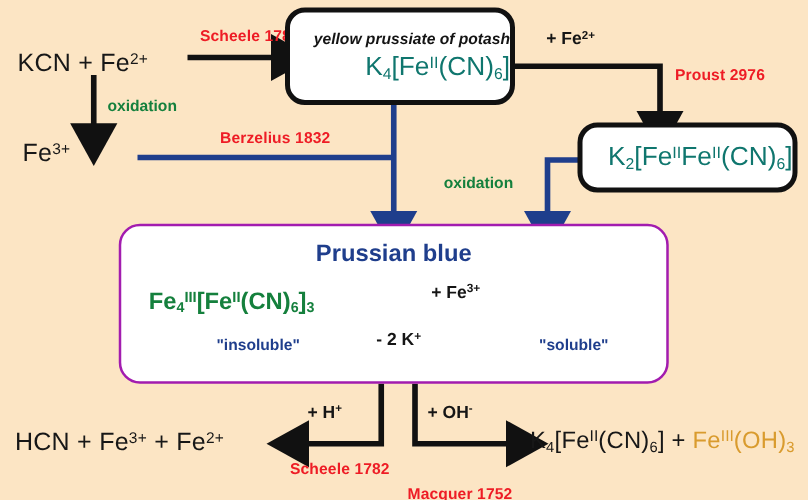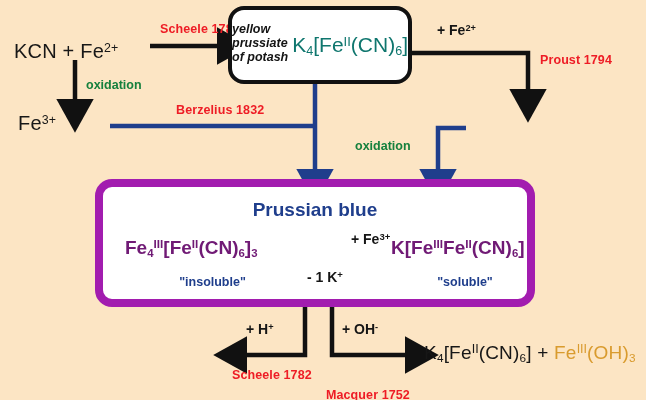--- a/index.html
+++ b/index.html
@@ -83,40 +83,41 @@
   }
 
   
   .rbox {
     position: absolute;
     box-sizing: border-box;
     background: #ffffff;
     border: 4px solid #111111;
     border-radius: 16px;
     display: flex;
-    align-items: center;
+    flex-direction: column;
+    align-items: flex-end;
     justify-content: center;
   }
   #pb-box {
     position: absolute;
     box-sizing: border-box;
     background: #ffffff;
-    border: 8px solid #a21caf;
+    border: 2px solid #a21caf;
     border-radius: 17px;
   }
   .pb-title {
     font-size: 19px;
     font-weight: bold;
     color: #1f3e8c;
     text-align: center;
   }
   .pb-formula {
     font-size: 19px;
     font-weight: bold;
-    color: #701a75;
+    color: #15803d;
     white-space: nowrap;
   }
   .pb-formula sub { font-size: 0.60em; vertical-align: -0.22em; }
   .pb-formula .rm { font-size: 0.62em; vertical-align: 0.48em; }
   .pb-sub {
     font-size: 12.5px;
     font-weight: bold;
     color: #1f3e8c;
     text-align: center;
   }
@@ -174,50 +175,55 @@
 
   <div class="rbox" style="left:228px; top:6px; width:184px; height:78px;">
     <div class="italic-caption" style="margin-bottom:4px;">yellow prussiate of potash</div>
     <div class="boxed-formula"><span>K</span><sub>4</sub><span>[Fe</span><span class="rm">II</span><span>(CN)</span><sub>6</sub><span>]</span></div>
   </div>
 
   <div class="node reagent-lg" style="left:437px; top:22px;">
     <span>+ Fe</span><sup>2+</sup>
   </div>
 
-  <div class="node cite" style="left:540px; top:53px;">Proust 1794</div>
-
+  <div class="node cite" style="left:540px; top:53px;">Proust 2976</div>
+
+  <div class="rbox" style="left:462px; top:98px; width:176px; height:56px;">
+    <div class="boxed-formula"><span>K</span><sub>2</sub><span>[Fe</span><span class="rm">II</span><span>Fe</span><span class="rm">II</span><span>(CN)</span><sub>6</sub><span>]</span></div>
+  </div>
 
   <div class="node plain-label" style="left:355px; top:139px;">oxidation</div>
 
   <div id="pb-box" style="left:95px; top:179px; width:440px; height:128px;">
 
     <div class="pb-title" style="position:absolute; left:0; top:12px; width:100%;">Prussian blue</div>
 
     <div class="pb-formula" style="position:absolute; left:22px; top:50px;"><span>Fe</span><sub>4</sub><span class="rm">III</span><span>[Fe</span><span class="rm">II</span><span>(CN)</span><sub>6</sub><span>]</span><sub>3</sub></div>
 
     <div class="pb-sub" style="position:absolute; left:22px; top:88px; width:175px;">"insoluble"</div>
 
     <div class="reagent" style="position:absolute; left:202px; top:44px;margin-left:46px;"><span>+ Fe</span><sup>3+</sup></div>
 
-    <div class="reagent" style="position:absolute; left:204px; top:82px;"><span>- 1 K</span><sup>+</sup></div>
-
-    <div class="pb-formula" style="position:absolute; left:288px; top:50px;"><span>K</span><span>[Fe</span><span class="rm">III</span><span>Fe</span><span class="rm">II</span><span>(CN)</span><sub>6</sub><span>]</span></div>
+    <div class="reagent" style="position:absolute; left:204px; top:82px;"><span>- 2 K</span><sup>+</sup></div>
+
 
     <div class="pb-sub" style="position:absolute; left:288px; top:88px; width:148px;">"soluble"</div>
   </div>
 
   <div class="node reagent-lg" style="left:246px; top:321px;">
     <span>+ H</span><sup>+</sup>
   </div>
 
   <div class="node reagent-lg" style="left:342px; top:321px;">
     <span>+ OH</span><sup>-</sup>
   </div>
 
   <div class="node cite" style="left:232px; top:368px;">Scheele 1782</div>
 
   <div class="node cite" style="left:326px; top:388px;">Macquer 1752</div>
 
+  <div class="node formula" style="left:12px; top:343px;">
+    <span>HCN + Fe</span><sup>3+</sup><span> + Fe</span><sup>2+</sup>
+  </div>
 
   <div class="node formula" style="left:424px; top:342px; font-size:19px;"><span>K</span><sub>4</sub><span>[Fe</span><span class="rm">II</span><span>(CN)</span><sub>6</sub><span>] + </span><span class="ochre">Fe</span><span class="rm ochre">III</span><span class="ochre">(OH)</span><sub class="ochre">3</sub></div>
 
 </div>
 
 </body></html>

